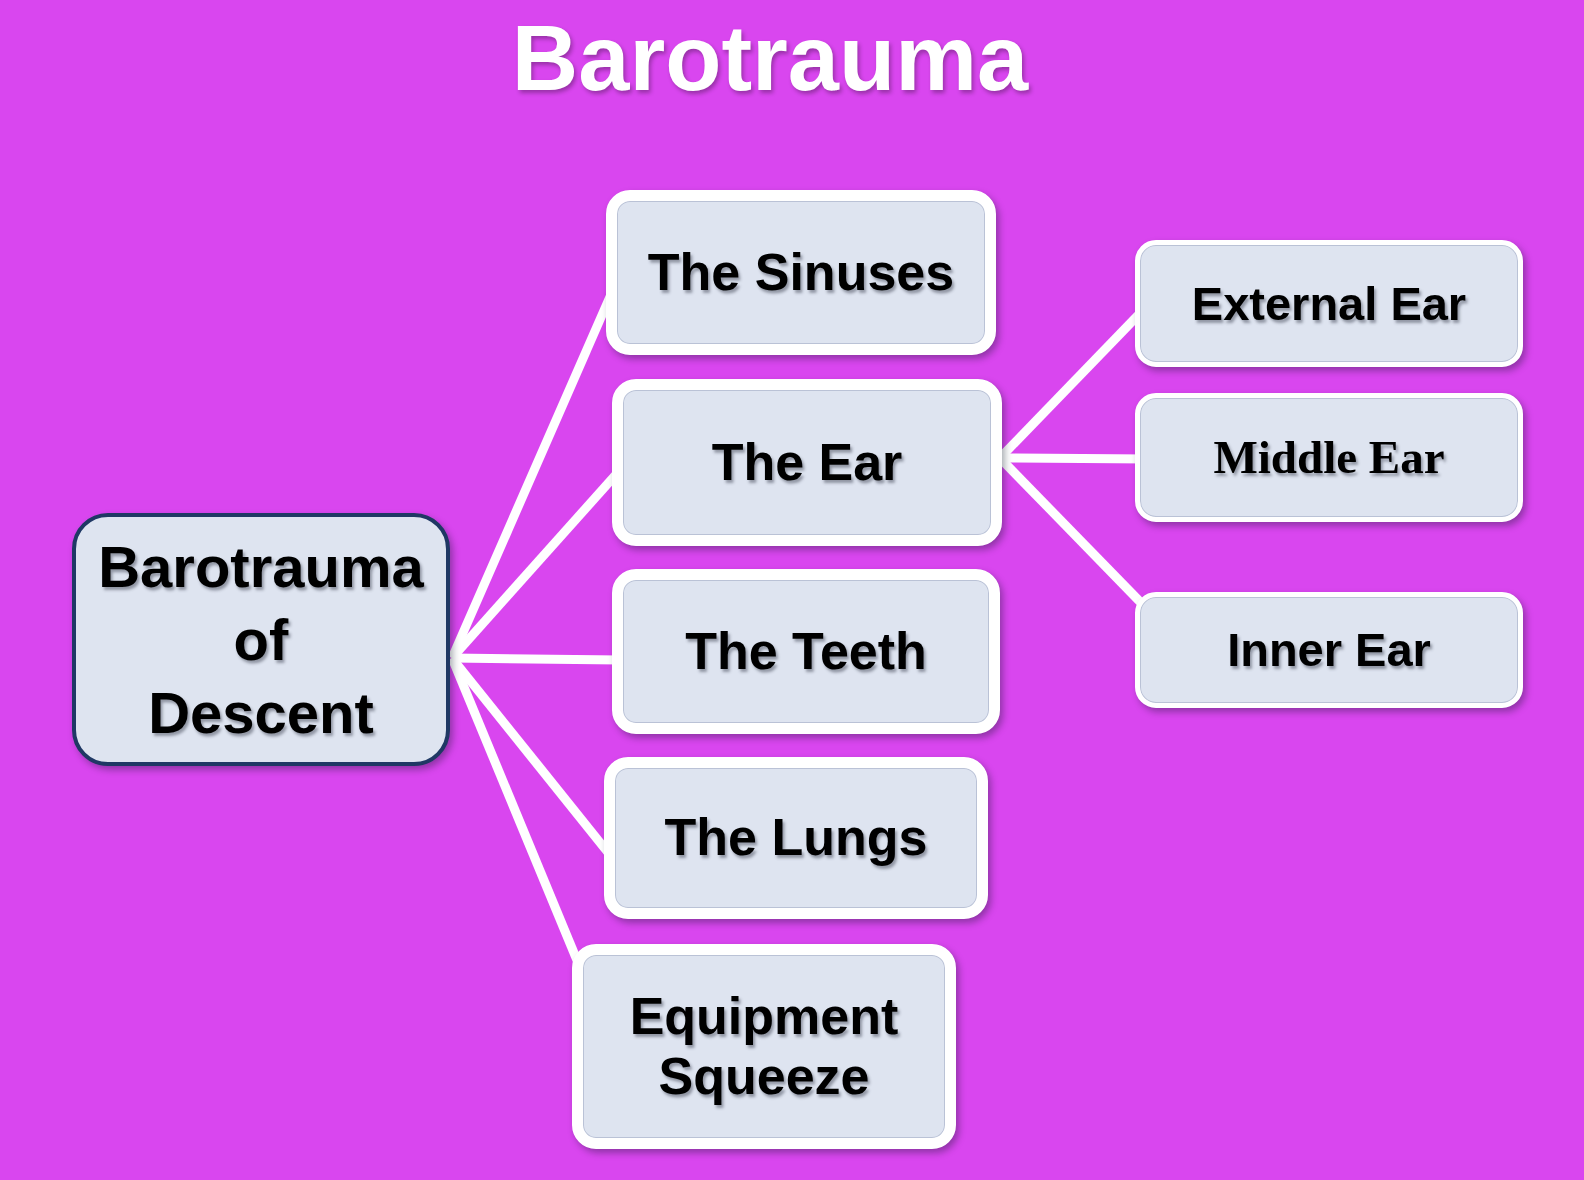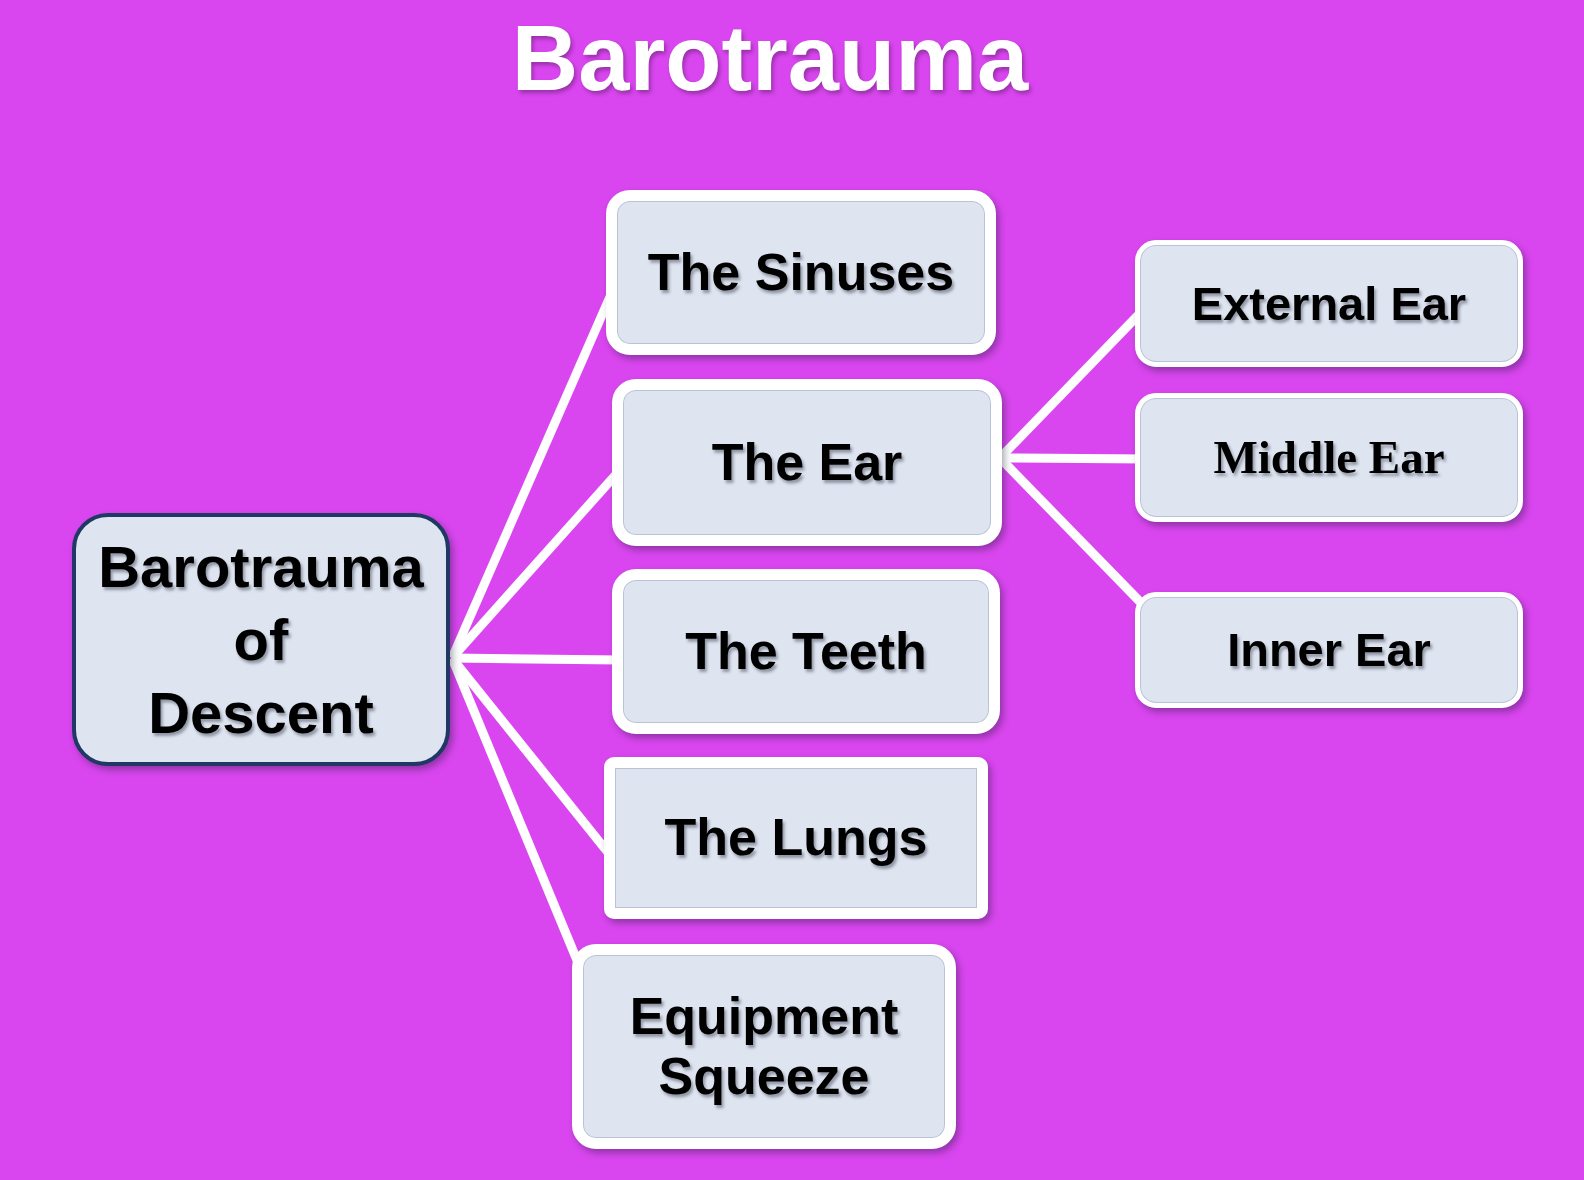--- a/index.html
+++ b/index.html
@@ -95,21 +95,21 @@
   </div>
 
   <div class="node mid" style="left:612px; top:569px; width:388px; height:165px;">
     <span class="label">The Teeth</span>
   </div>
 
   <div class="node mid" style="left:612px; top:379px; width:390px; height:167px;">
     <span class="label">The Ear</span>
   </div>
 
-  <div class="node mid" style="left:604px; top:757px; width:384px; height:162px;border-radius:10px;">
+  <div class="node mid" style="left:604px; top:757px; width:384px; height:162px;">
     <span class="label">The Lungs</span>
   </div>
 
   <div class="node mid" style="left:572px; top:944px; width:384px; height:205px;">
     <span class="label">Equipment
 Squeeze</span>
   </div>
 
   <div class="node leaf" style="left:1135px; top:240px; width:388px; height:127px;">
     <span class="label">External Ear</span>

